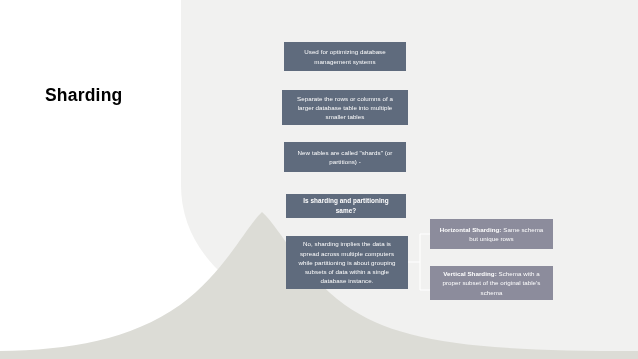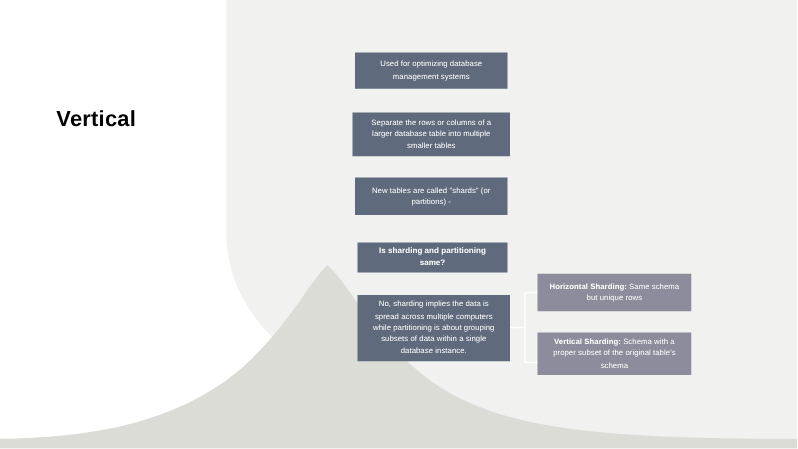--- a/index.html
+++ b/index.html
@@ -86,21 +86,21 @@
              C 400 351, 500 356, 638 356 Z" fill="#f1f1f0"></path>
 
     <path d="M 0 351
              C 70 350, 130 340, 180 305
              C 225 272, 245 228, 262 212
              C 280 228, 300 272, 345 305
              C 398 342, 470 351, 638 351
              L 638 359 L 0 359 Z" fill="#dcdcd6"></path>
   </svg>
 
-  <div id="title">Vertical</div>
+  <div id="title">Sharding</div>
 
   <svg id="connector" viewBox="0 0 40 64" preserveAspectRatio="none">
     <path d="M 0 34 L 15 34 M 15 6 L 15 62 M 15 6 L 30 6 M 15 62 L 30 62" stroke="#ffffff" stroke-width="1.1" fill="none"></path>
   </svg>
 
   <div class="node dark" id="node-optimizing">
     <span class="txt">Used for optimizing database management systems</span>
   </div>
 
   <div class="node dark" id="node-separate">

